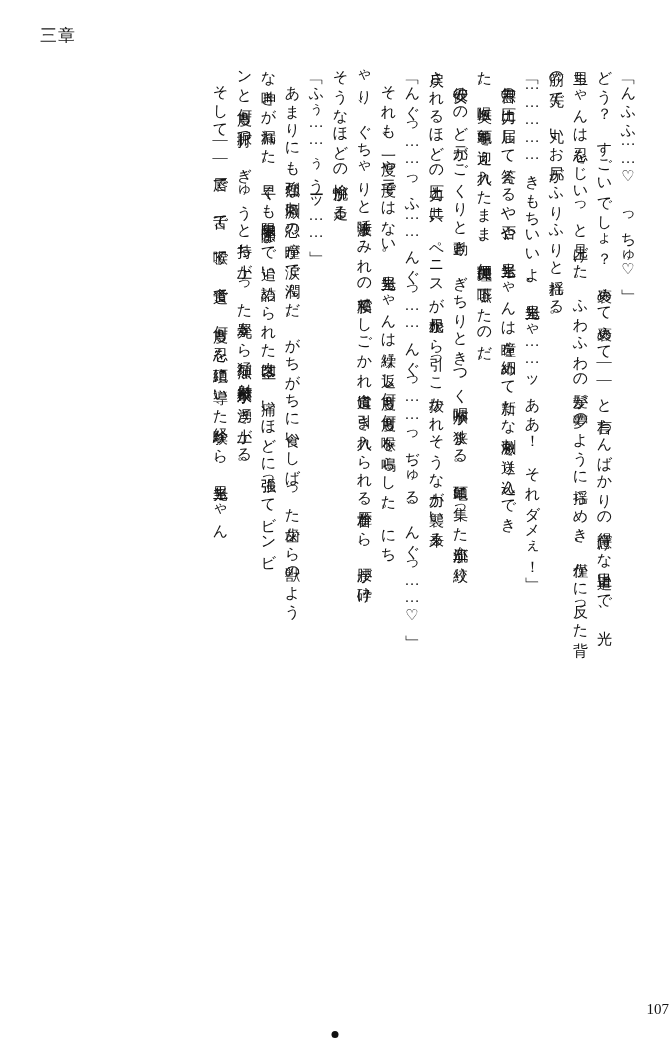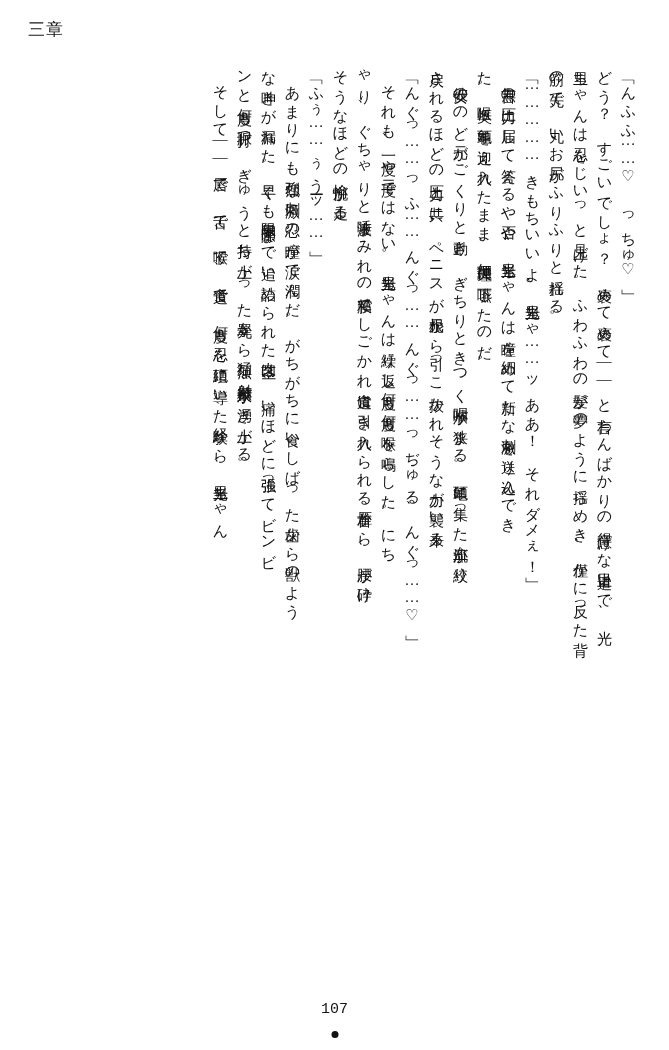--- a/index.html
+++ b/index.html
@@ -22,25 +22,25 @@
     top: 0;
     width: 669px;
     height: 1050px;
     background: #fff;
   }
 
   
   .page-header {
     position: absolute;
     top: 18px;
-    left: 28px;
+    left: 40px;
     right: 40px;
     height: 34px;
     display: flex;
-    align-items: flex-start;
+    align-items: center;
     gap: 18px;
     font-size: 17px;
     letter-spacing: 1px;
     color: #141414;
   }
   .page-header .chap-no {
     font-size: 17px;
   }
   .page-header .chap-title {
     font-size: 17px;
@@ -74,24 +74,24 @@
     overflow: visible;
   }
   
   .col.indent1 { padding-top: 15px; }
 
   .page-number {
     position: absolute;
     bottom: 32px;
     left: 0;
     width: 100%;
-    text-align: center;
+    text-align: right;
     font-size: 15px;
     color: #141414;
-    font-family: Liberation Mono, monospace;
+    font-family: Liberation Serif, serif;
   }
   .footer-dot {
     position: absolute;
     bottom: 12px;
     left: 50%;
     transform: translateX(-50%);
     width: 7px;
     height: 7px;
     border-radius: 50%;
     background: #111;

